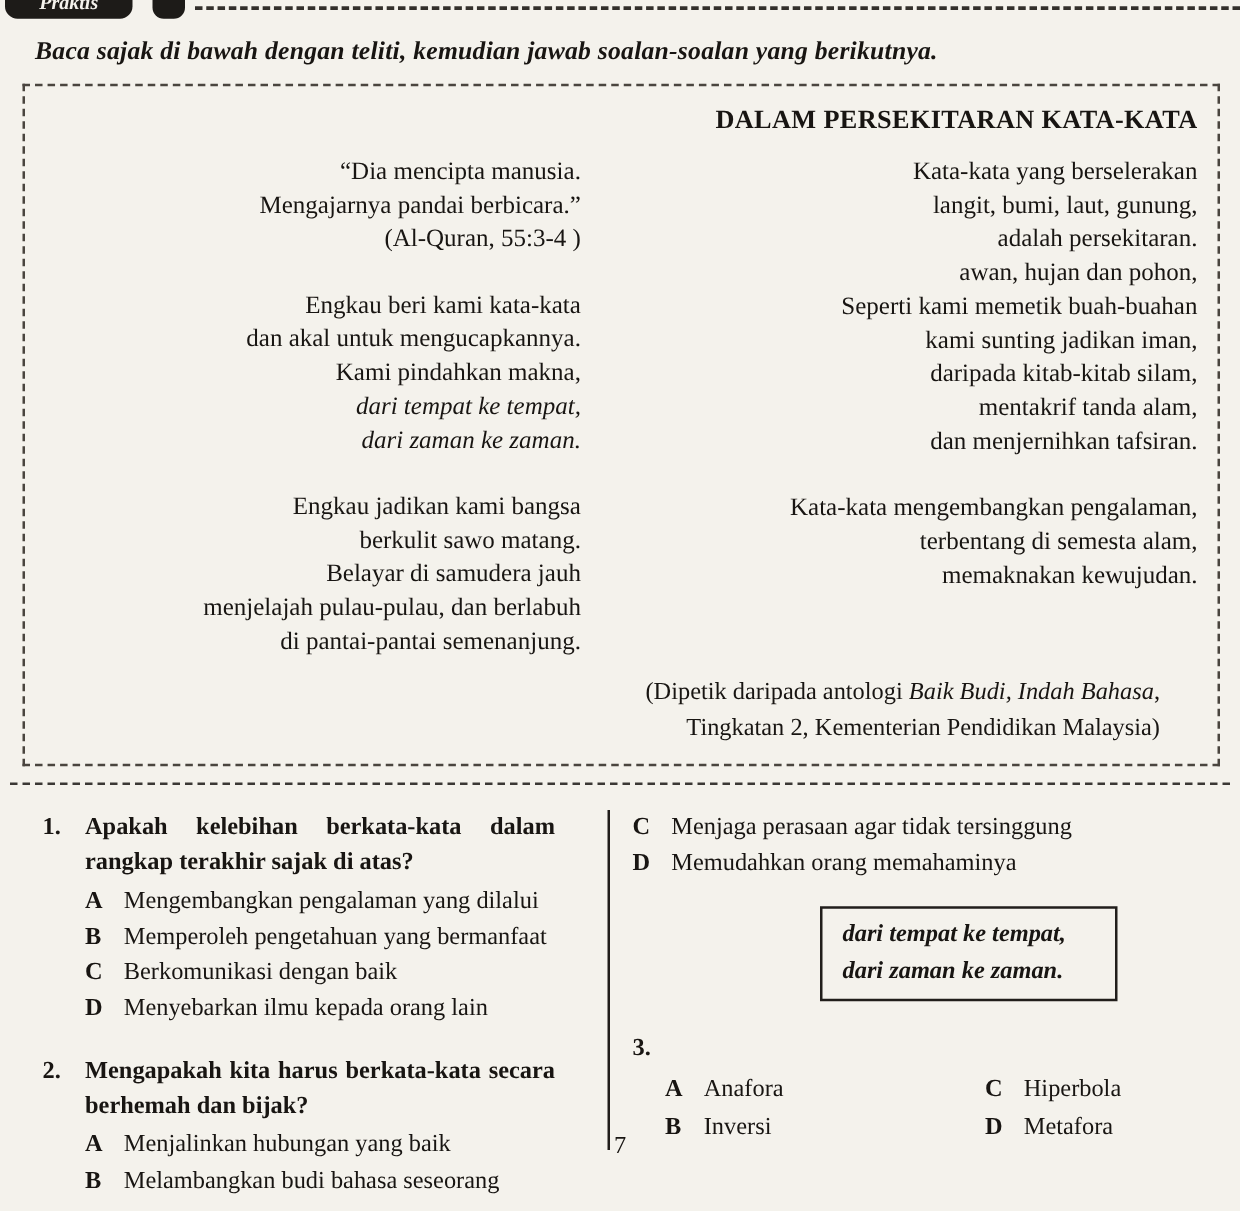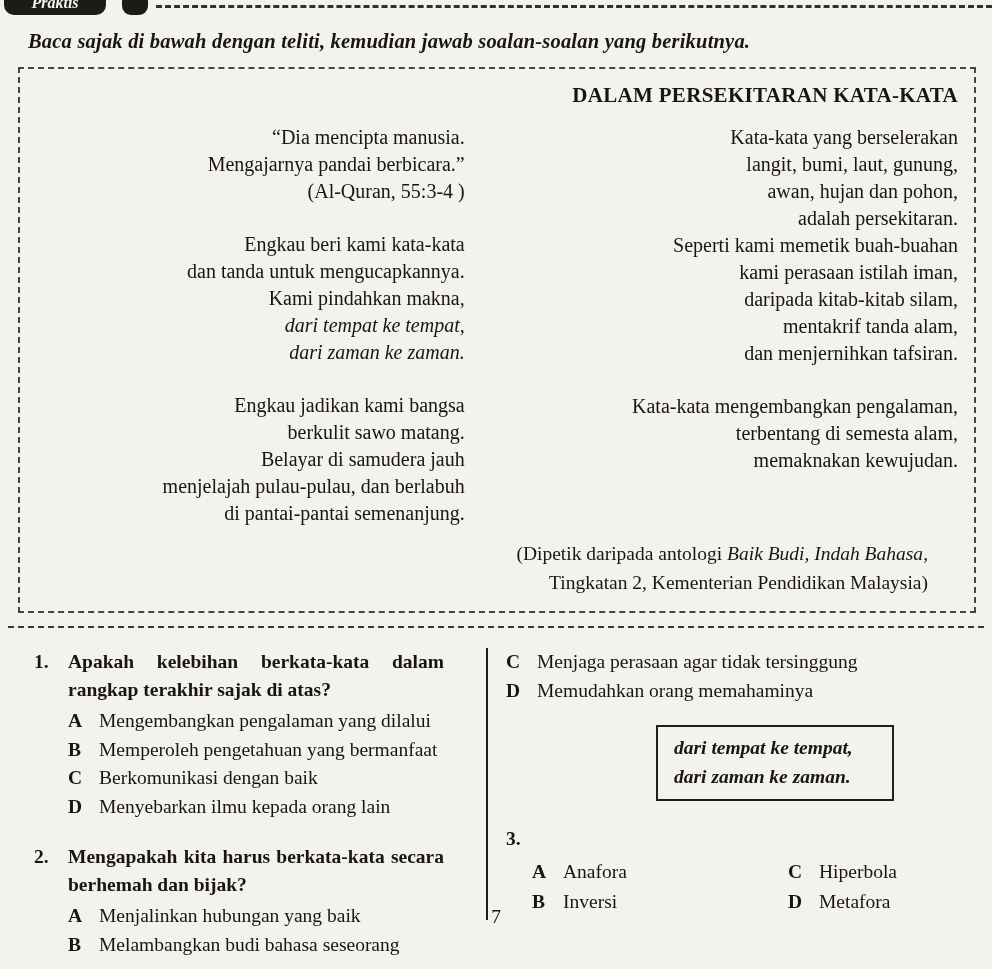--- a/index.html
+++ b/index.html
@@ -73,42 +73,42 @@
     <div class="poem-cols">
 
       <div class="pcol-left">
         <div class="stanza">
           <div class="pline">“Dia mencipta manusia.</div>
           <div class="pline">Mengajarnya pandai berbicara.”</div>
           <div class="pline">(Al-Quran, 55:3-4 )</div>
         </div>
         <div class="stanza">
           <div class="pline">Engkau beri kami kata-kata</div>
-          <div class="pline">dan tanda untuk mengucapkannya.</div>
+          <div class="pline">dan akal untuk mengucapkannya.</div>
           <div class="pline">Kami pindahkan makna,</div>
           <div class="pline i">dari tempat ke tempat,</div>
           <div class="pline i">dari zaman ke zaman.</div>
         </div>
         <div class="stanza">
           <div class="pline">Engkau jadikan kami bangsa</div>
           <div class="pline">berkulit sawo matang.</div>
           <div class="pline">Belayar di samudera jauh</div>
           <div class="pline">menjelajah pulau-pulau, dan berlabuh</div>
           <div class="pline">di pantai-pantai semenanjung.</div>
         </div>
       </div>
 
       <div class="pcol-right">
         <div class="stanza">
           <div class="pline">Kata-kata yang berselerakan</div>
           <div class="pline">langit, bumi, laut, gunung,</div>
+          <div class="pline">adalah persekitaran.</div>
           <div class="pline">awan, hujan dan pohon,</div>
-          <div class="pline">adalah persekitaran.</div>
           <div class="pline">Seperti kami memetik buah-buahan</div>
-          <div class="pline">kami perasaan istilah iman,</div>
+          <div class="pline">kami sunting jadikan iman,</div>
           <div class="pline">daripada kitab-kitab silam,</div>
           <div class="pline">mentakrif tanda alam,</div>
           <div class="pline">dan menjernihkan tafsiran.</div>
         </div>
         <div class="stanza">
           <div class="pline">Kata-kata mengembangkan pengalaman,</div>
           <div class="pline">terbentang di semesta alam,</div>
           <div class="pline">memaknakan kewujudan.</div>
         </div>
       </div>

